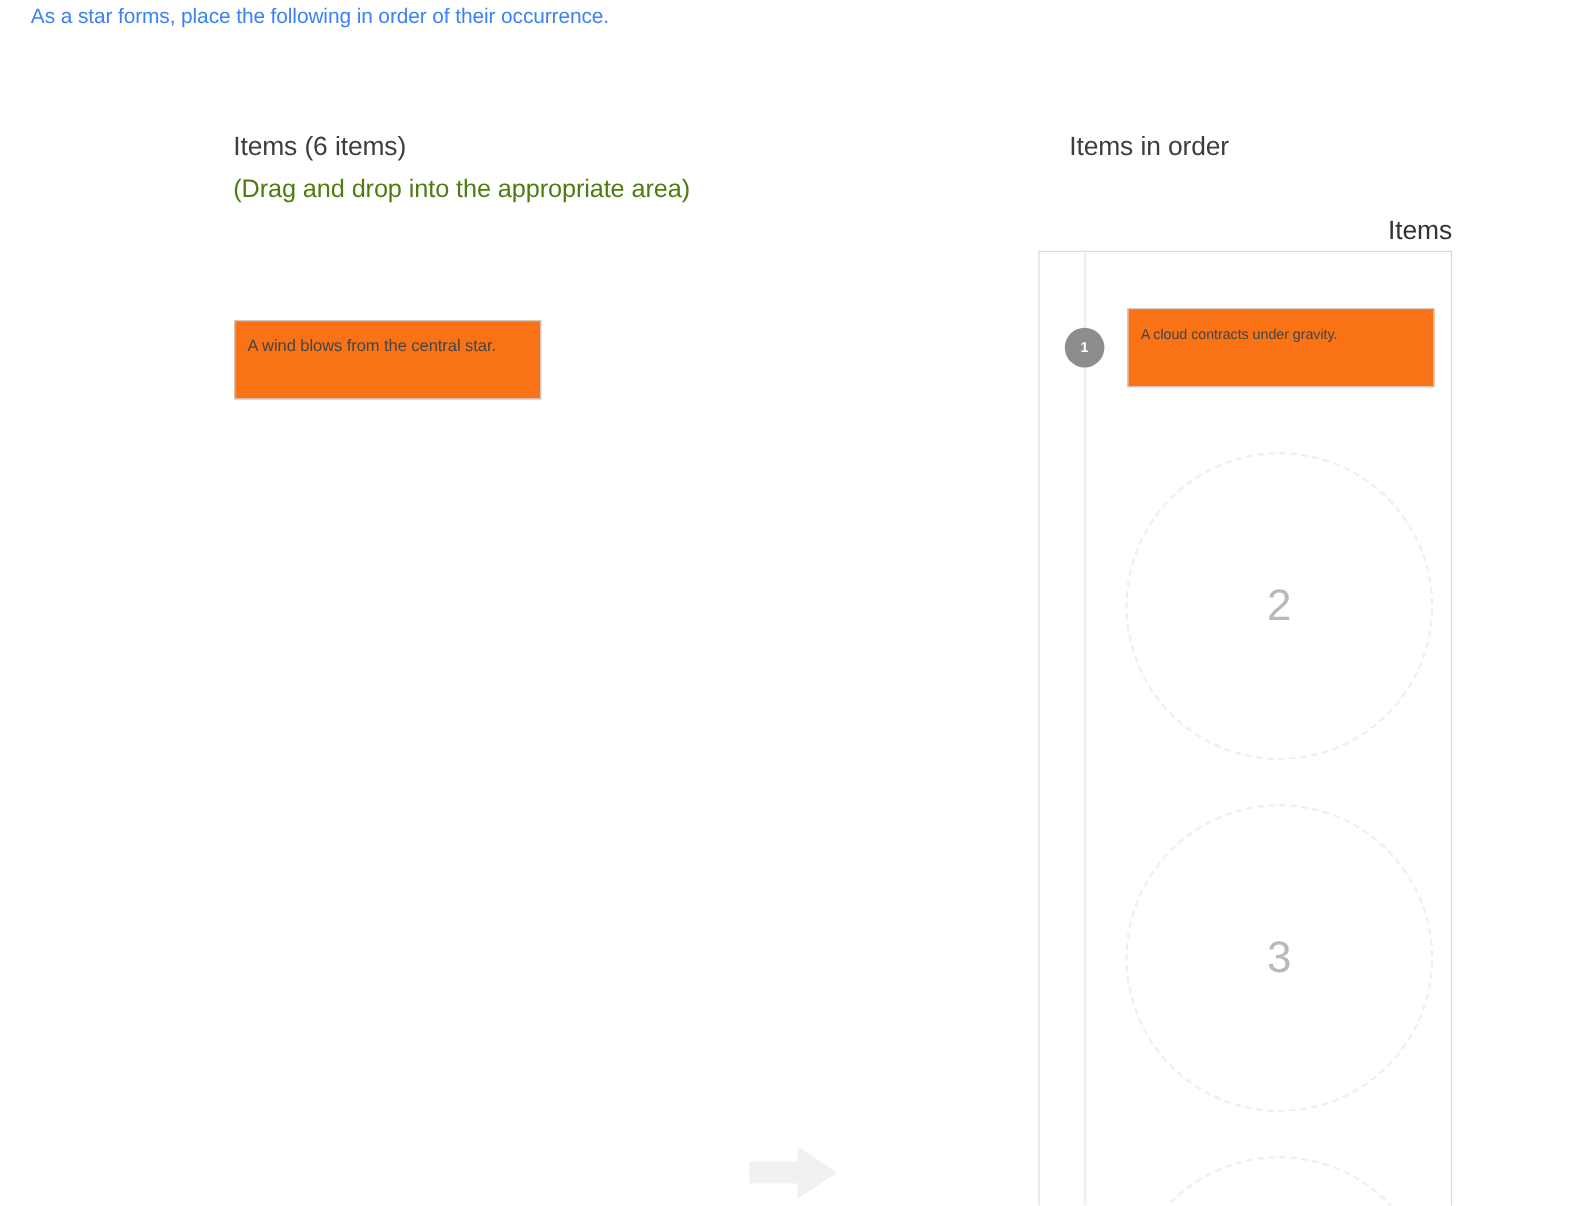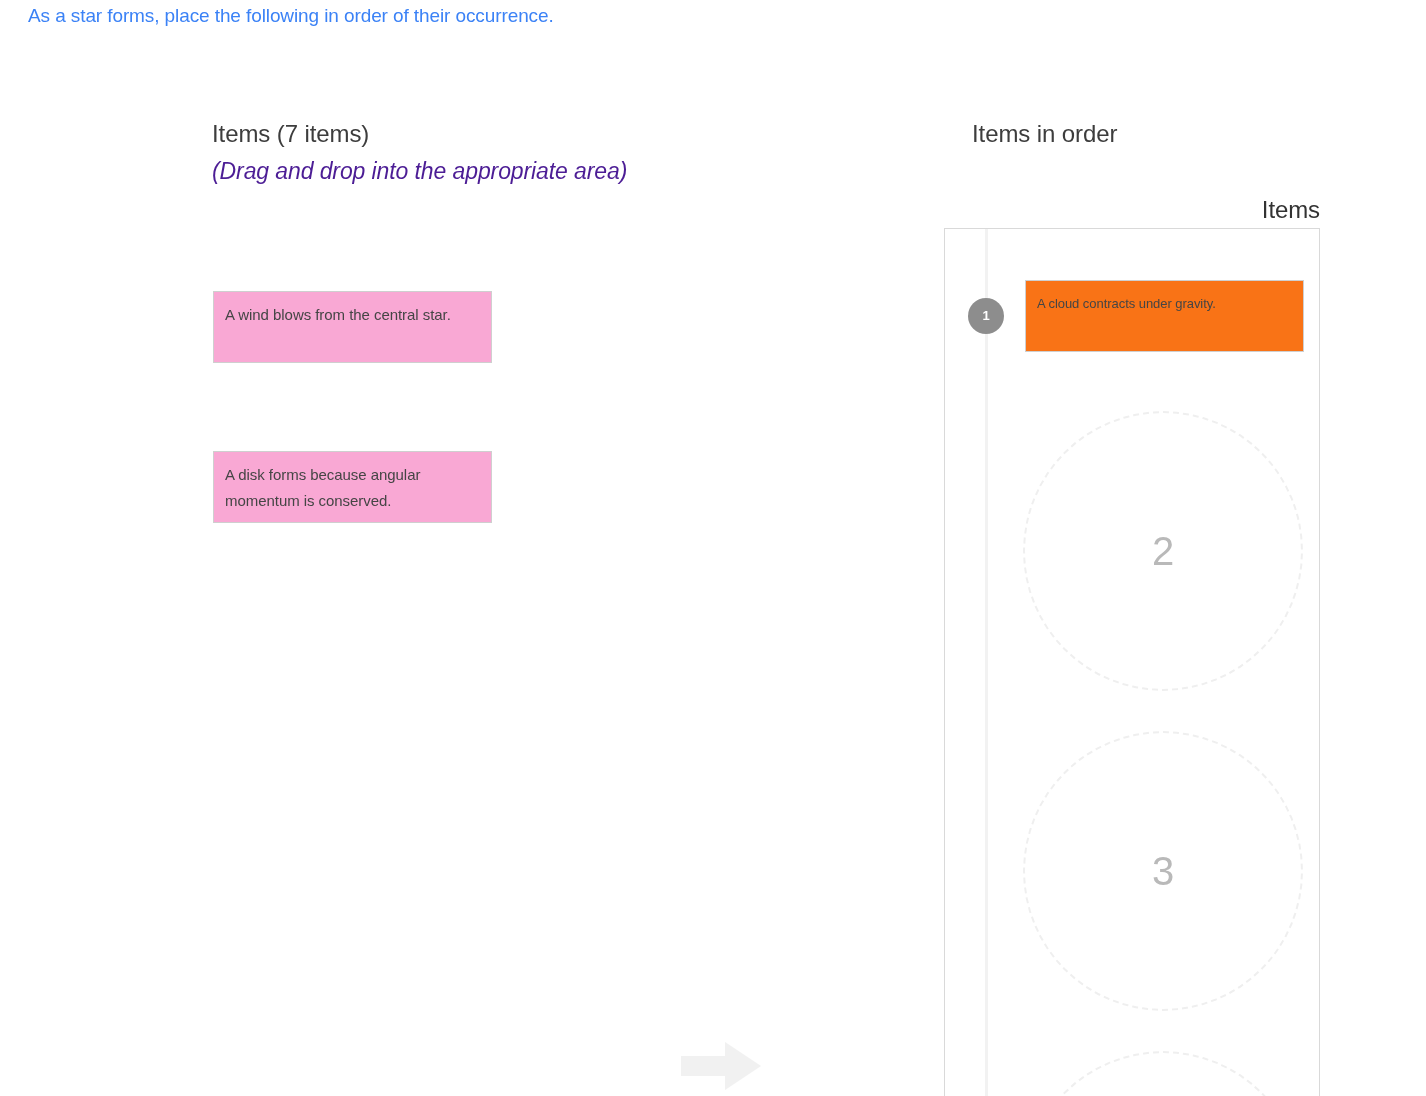--- a/index.html
+++ b/index.html
@@ -38,37 +38,36 @@
   }
   #items-heading {
     font-size: 24px;
     line-height: 32px;
     color: #3d3d3d;
     letter-spacing: -0.1px;
   }
   #items-subheading {
     font-size: 23px;
     line-height: 31px;
-    font-style: italic;
-    color: #4c1d95;
+    color: #4d7c0f;
     letter-spacing: -0.1px;
     margin-top: 6px;
   }
 
   #items-list {
     position: absolute;
     left: 213px;
     top: 291px;
     width: 280px;
   }
   .item-tile {
     box-sizing: border-box;
     width: 279px;
     height: 72px;
-    background: #f9a8d4;
+    background: #f97316;
     border: 1px solid #cfcfcf;
     padding: 10px 11px 0 11px;
     margin-bottom: 88px;
     font-size: 15px;
     line-height: 26px;
     color: #454545;
     letter-spacing: -0.05px;
   }
 
   
@@ -181,27 +180,26 @@
   .slot-2 { top: 182px; }
   .slot-3 { top: 502px; }
   .slot-4 { top: 822px; }
 </style>
 </head>
 <body>
 
 <div id="prompt">As a star forms, place the following in order of their occurrence.</div>
 
 <div id="left-col">
-  <div id="items-heading">Items (7 items)</div>
+  <div id="items-heading">Items (6 items)</div>
   <div id="items-subheading">(Drag and drop into the appropriate area)</div>
 </div>
 
 <div id="items-list">
   <div class="item-tile">A wind blows from the central star.</div>
-  <div class="item-tile">A disk forms because angular momentum is conserved.</div>
 </div>
 
 <svg id="drag-arrow" viewBox="0 0 80 52" xmlns="http://www.w3.org/2000/svg">
   <path d="M0 16 L44 16 L44 2 L80 26 L44 50 L44 36 L0 36 Z" fill="#f1f1f1"></path>
 </svg>
 
 <div id="right-col">
   <div id="order-heading">Items in order</div>
 </div>
 <div id="start-label">Items</div>

